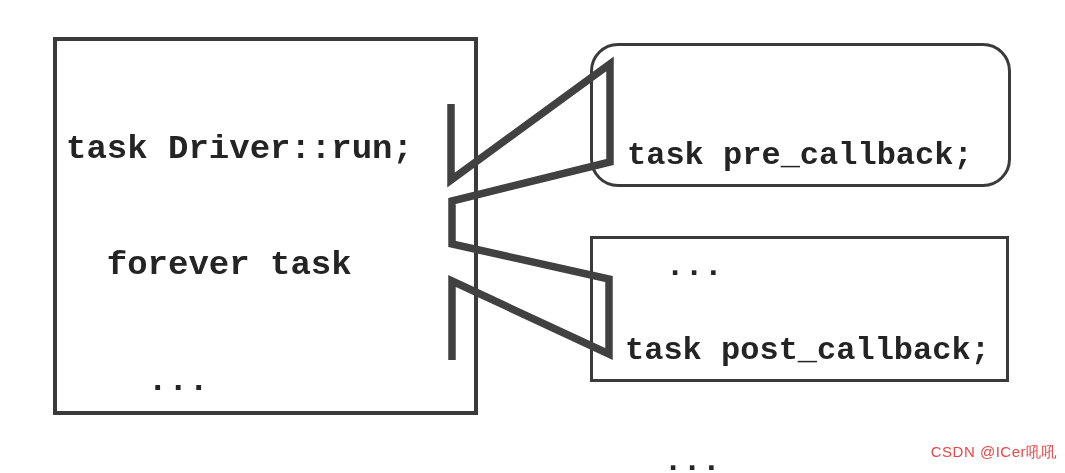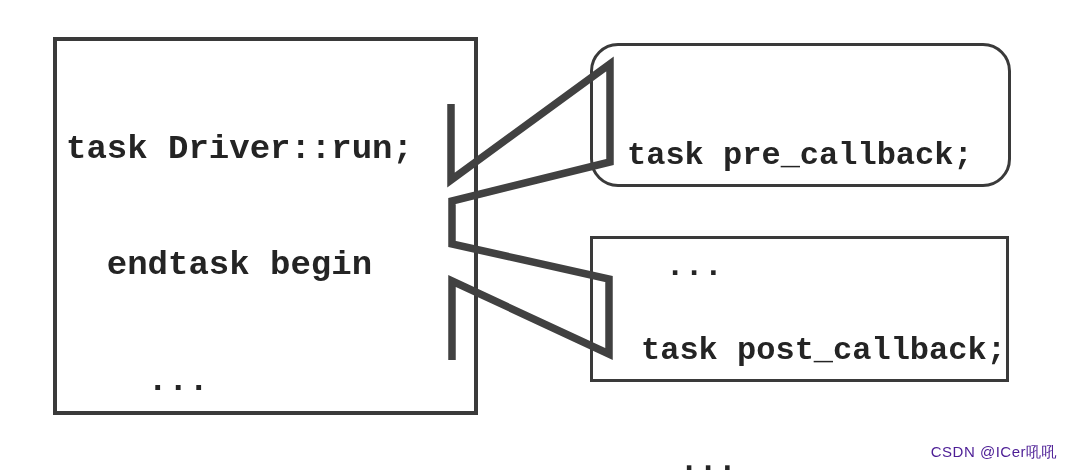--- a/index.html
+++ b/index.html
@@ -7,46 +7,46 @@
     position:relative; width:1065px; height:473px;
     background:#ffffff; overflow:hidden;
     font-family:"Liberation Mono","DejaVu Sans Mono",monospace;
   }
   .codebox {
     position:absolute; box-sizing:border-box;
     border:3px solid #3a3a3a; background:transparent;
   }
   .box-driver { left:53px; top:37px; width:425px; height:378px; border-width:4px; }
   .box-pre    { left:590px; top:43px;  width:421px; height:144px;border-radius:28px; }
-  .box-post   { left:590px; top:236px; width:419px; height:146px;padding-left:16px; }
+  .box-post   { left:590px; top:236px; width:419px; height:146px; }
   .code { color:#242424; white-space:pre; font-weight:bold; }
   .box-driver .code { font-size:34px; line-height:38.6px; padding:12px 0 0 9px; }
   .box-pre .code, .box-post .code { font-size:32px; line-height:37px; }
   .box-pre .code  { padding:17px 0 0 34px; }
   .box-post .code { padding:19px 0 0 32px; }
   .ln { white-space:pre; }
   .connector-svg {
     position:absolute; left:0; top:0; width:1065px; height:473px;
     pointer-events:none;
   }
   .watermark {
     position:absolute; top:443px; right:8px;
     font-family:"Liberation Sans","DejaVu Sans",sans-serif;
-    font-size:15px; letter-spacing:0.5px; color:#4c1d95;
+    font-size:15px; letter-spacing:0.5px; color:#ef4444;
   }
 </style>
 </head>
 <body>
 
 <div class="canvas">
 
   <div class="codebox box-driver">
     <div class="code">
       <div class="ln">task Driver::run;</div>
-      <div class="ln">  endtask begin</div>
+      <div class="ln">  forever task</div>
       <div class="ln">    ...</div>
       
       
       
       
       
       
     </div>
   </div>
 

